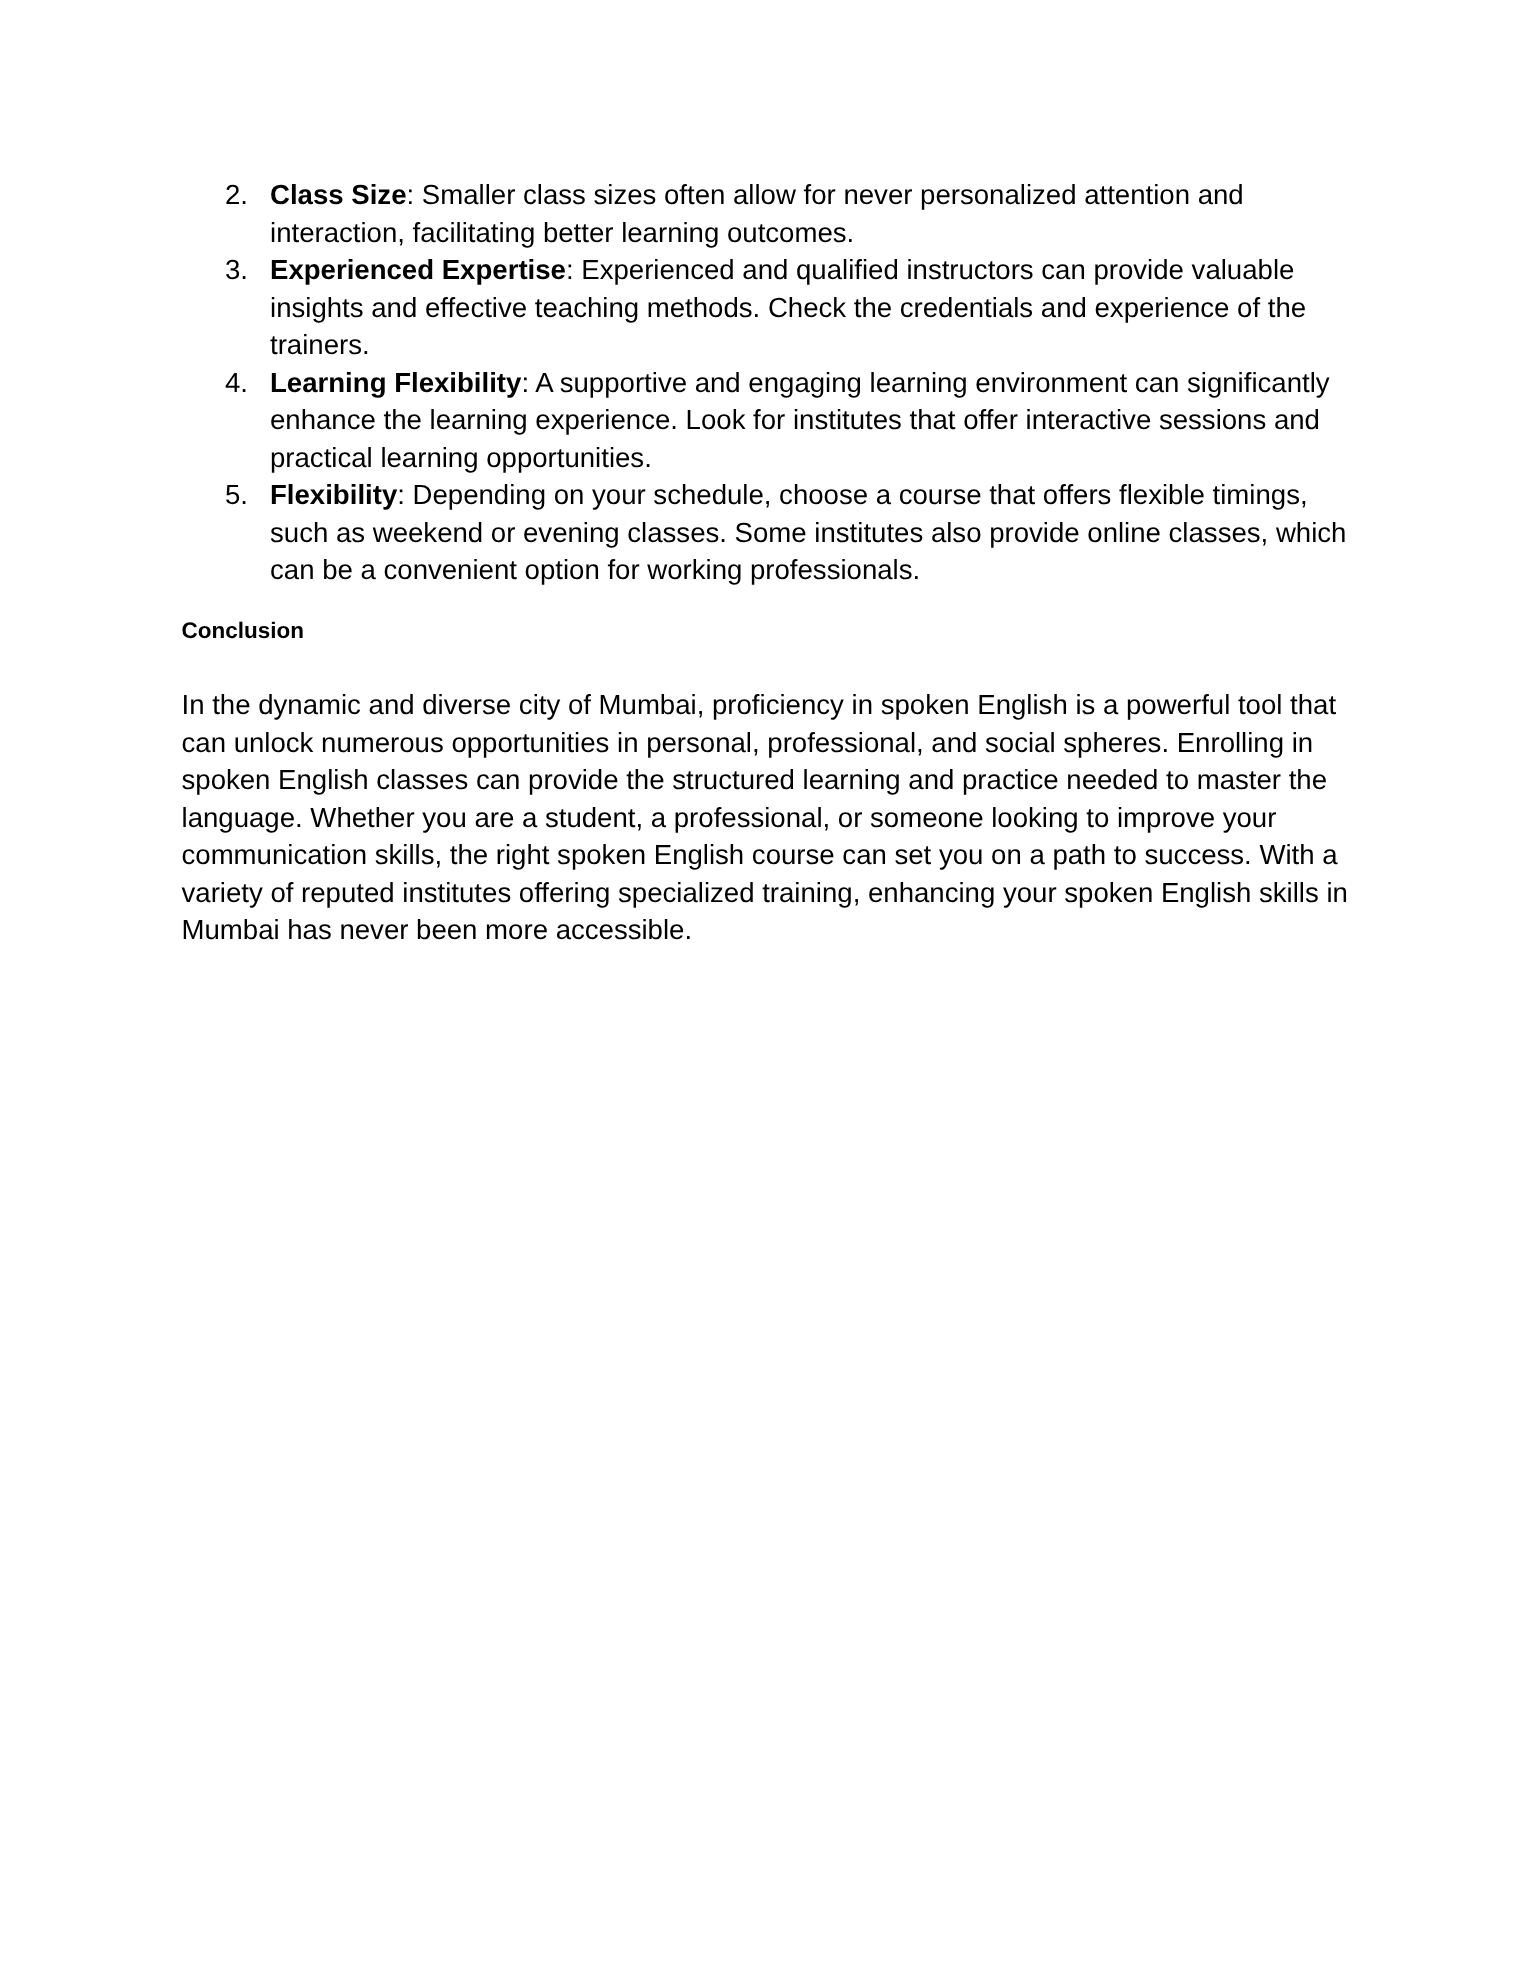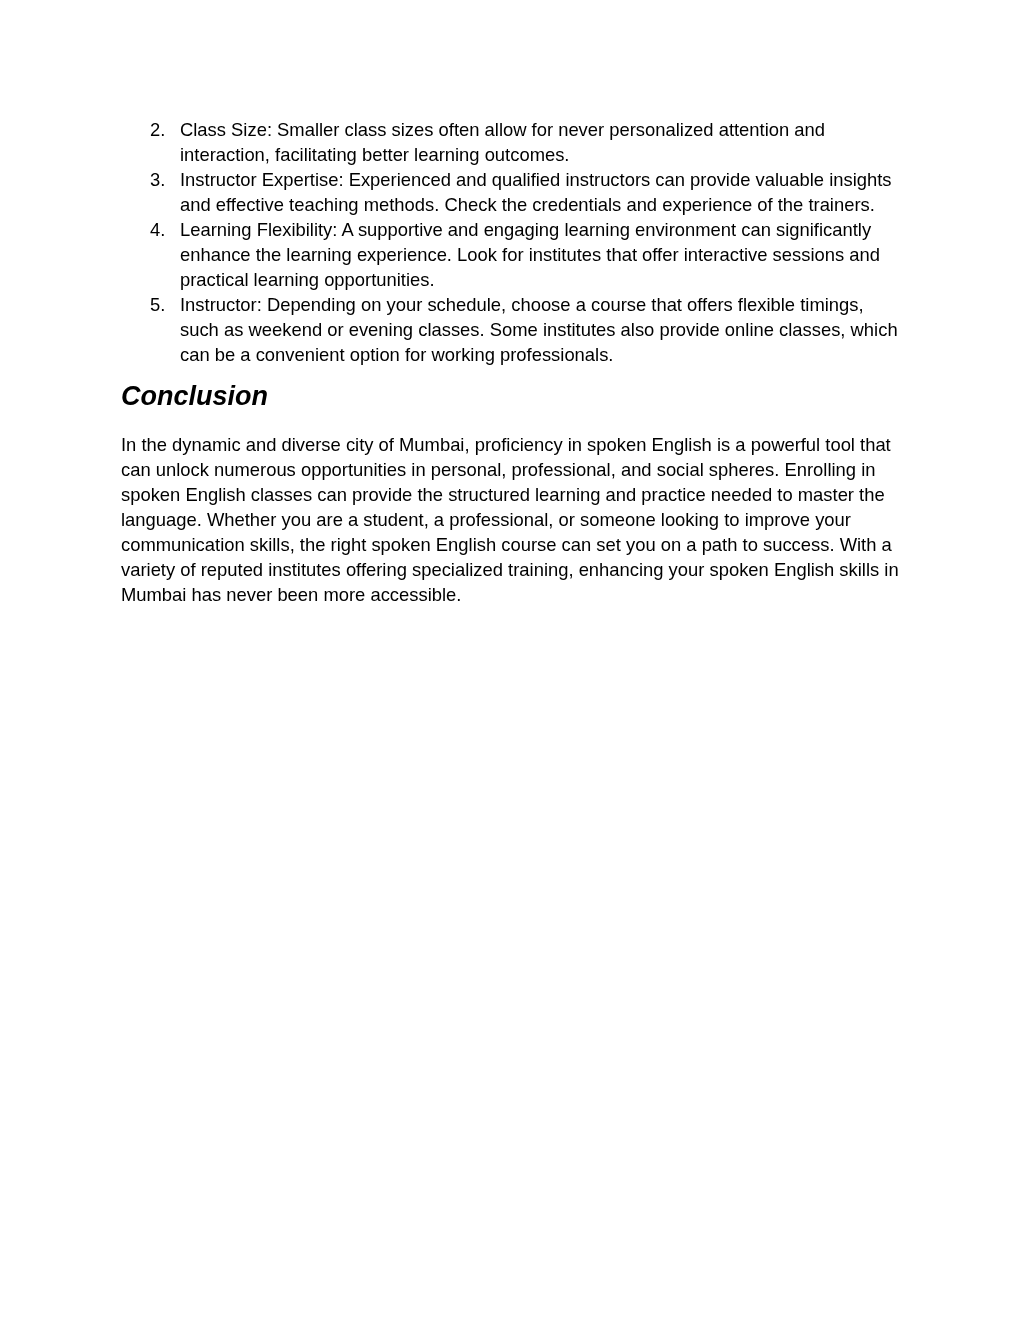--- a/index.html
+++ b/index.html
@@ -29,60 +29,59 @@
     position: relative;
     padding-left: 59px;
     margin: 0;
   }
   ol.doc-list .li-marker {
     position: absolute;
     left: 29px;
     top: 0;
   }
   .li-label {
-    font-weight: 400;
+    font-weight: 700;
     margin-top: 20px;
   }
   h2.doc-heading {
-    font-size: 27px;
+    font-size: 15px;
     line-height: 28px;
     font-weight: 700;
     margin: 15px 0 0 0;
     color: #000000;
-    font-style: italic;
   }
   p.doc-paragraph {
     margin: 22px 0 0 0;
   }
 </style>
 </head>
 <body>
 
 <div class="page">
 
   <ol class="doc-list">
 
     <li>
       <span class="li-marker">2.</span>
       <span class="li-label">Class Size</span><span>: Smaller class sizes often allow for never personalized attention and interaction, facilitating better learning outcomes.</span>
     </li>
 
     <li>
       <span class="li-marker">3.</span>
-      <span class="li-label">Instructor Expertise</span><span>: Experienced and qualified instructors can provide valuable insights and effective teaching methods. Check the credentials and experience of the trainers.</span>
+      <span class="li-label">Experienced Expertise</span><span>: Experienced and qualified instructors can provide valuable insights and effective teaching methods. Check the credentials and experience of the trainers.</span>
     </li>
 
     <li>
       <span class="li-marker">4.</span>
       <span class="li-label">Learning Flexibility</span><span>: A supportive and engaging learning environment can significantly enhance the learning experience. Look for institutes that offer interactive sessions and practical learning opportunities.</span>
     </li>
 
     <li>
       <span class="li-marker">5.</span>
-      <span class="li-label">Instructor</span><span>: Depending on your schedule, choose a course that offers flexible timings, such as weekend or evening classes. Some institutes also provide online classes, which can be a convenient option for working professionals.</span>
+      <span class="li-label">Flexibility</span><span>: Depending on your schedule, choose a course that offers flexible timings, such as weekend or evening classes. Some institutes also provide online classes, which can be a convenient option for working professionals.</span>
     </li>
 
   </ol>
 
   <h2 class="doc-heading">Conclusion</h2>
 
   <p class="doc-paragraph">In the dynamic and diverse city of Mumbai, proficiency in spoken English is a powerful tool that can unlock numerous opportunities in personal, professional, and social spheres. Enrolling in spoken English classes can provide the structured learning and practice needed to master the language. Whether you are a student, a professional, or someone looking to improve your communication skills, the right spoken English course can set you on a path to success. With a variety of reputed institutes offering specialized training, enhancing your spoken English skills in Mumbai has never been more accessible.</p>
 
 </div>
 

